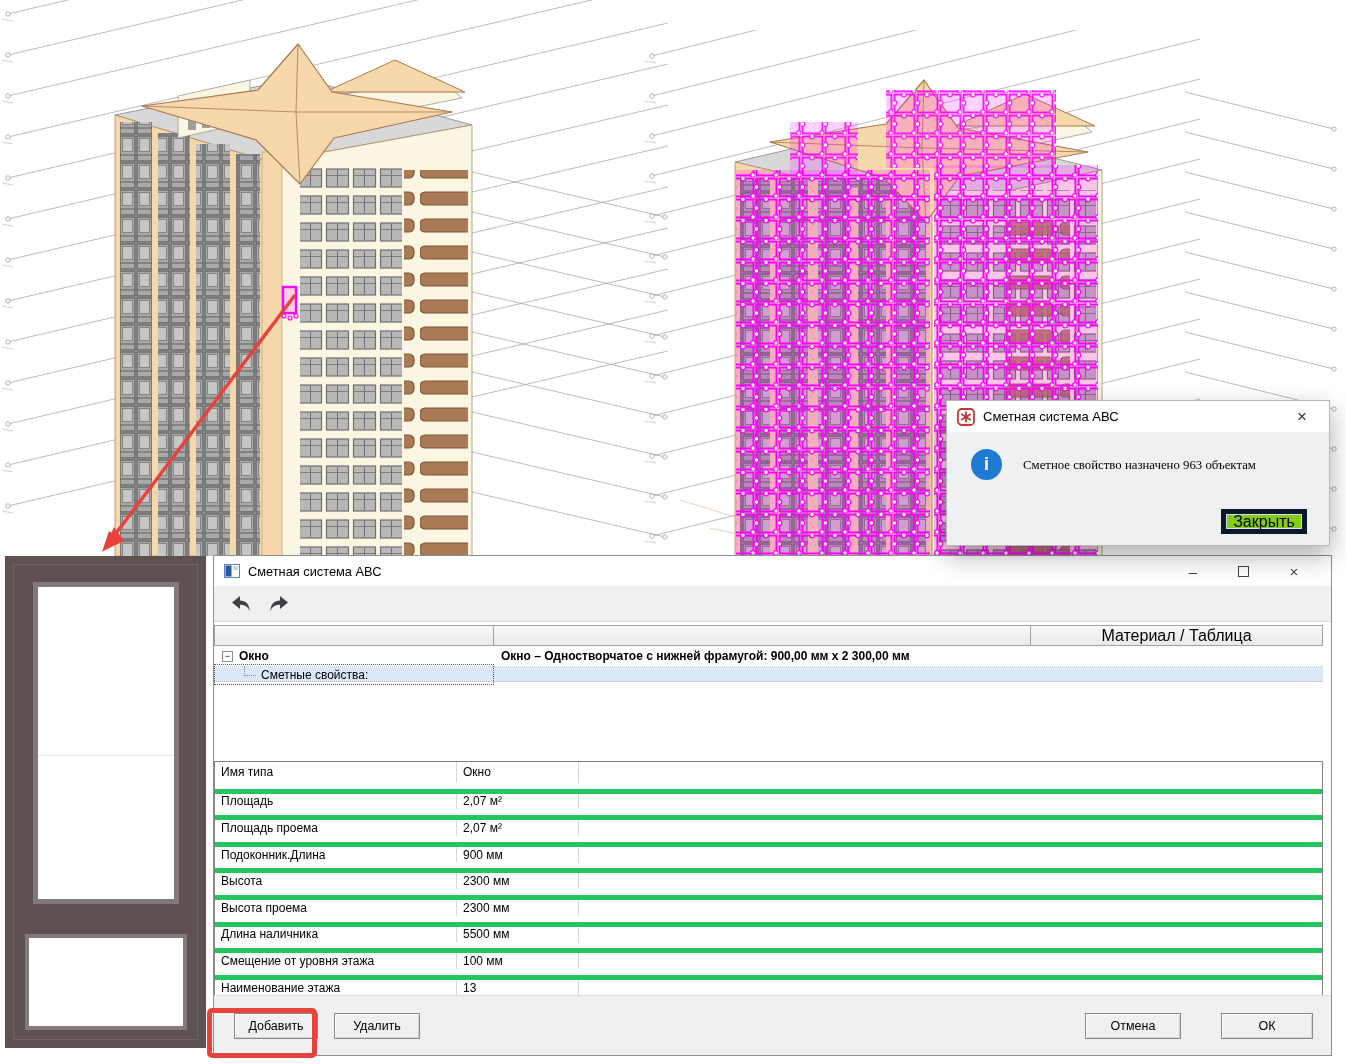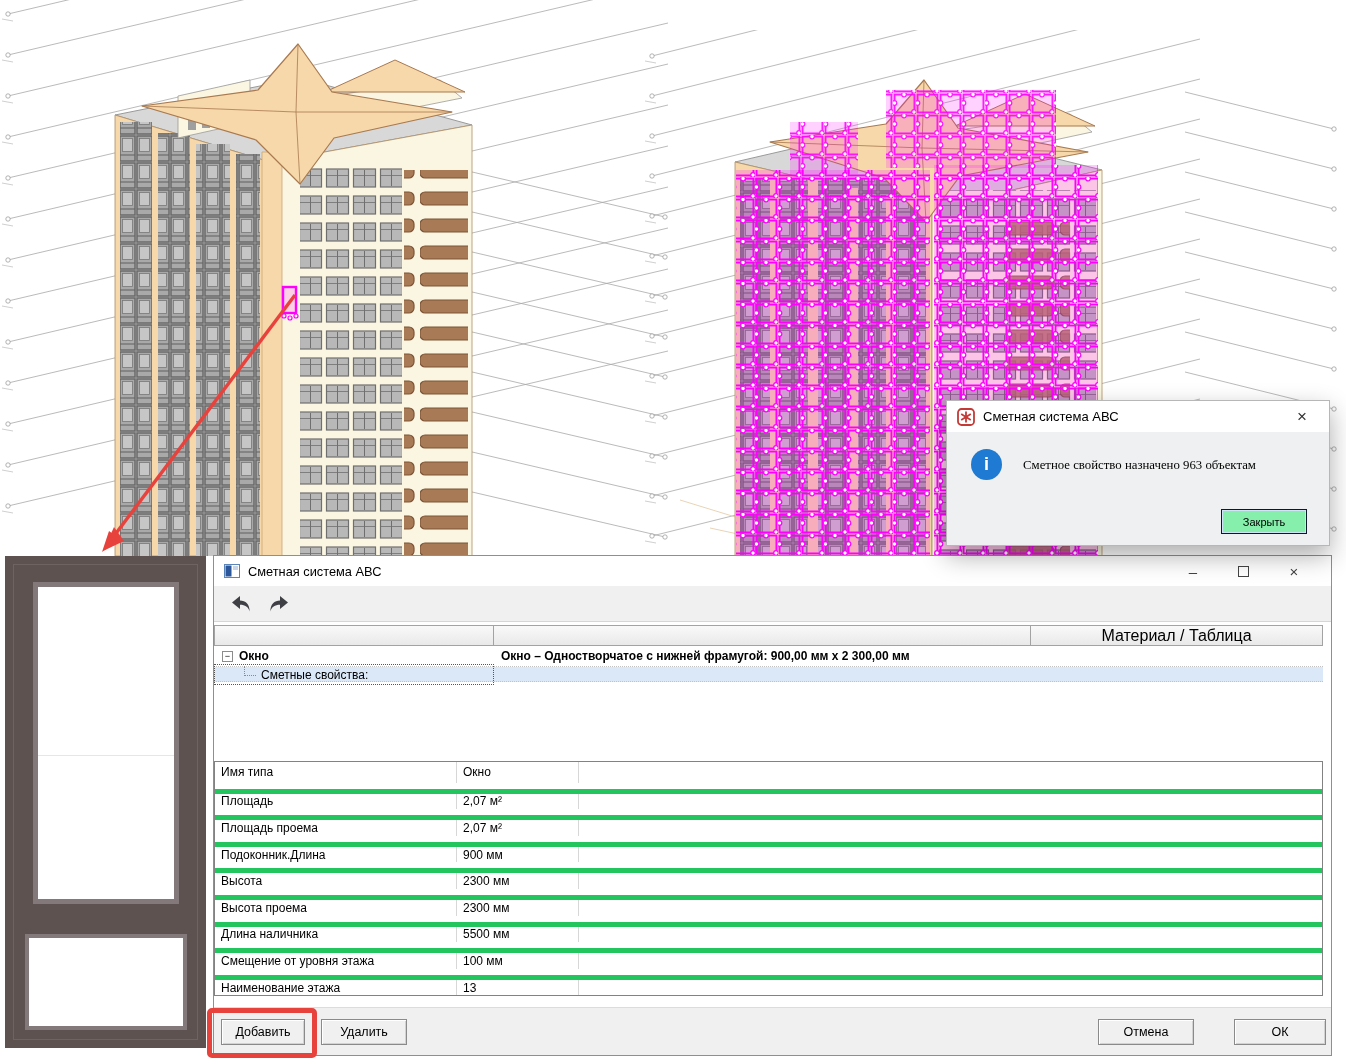--- a/index.html
+++ b/index.html
@@ -26,23 +26,23 @@
   .dialog{position:absolute;left:946px;top:400px;width:384px;height:146px;background:#eff0f1;
           border:1px solid #b7b7b7;box-shadow:0 10px 24px rgba(0,0,0,.32);z-index:40;font-size:13px;}
   .dialog .dtitle{height:31px;background:#fff;display:flex;align-items:center;padding:0 10px;}
   .dialog .dtitle .dtext{margin-left:8px;font-size:13px;}
   .dialog .dclose{margin-left:auto;width:34px;text-align:center;font-size:17px;color:#333;cursor:default;}
   .dialog .dbody{position:relative;height:115px;}
   .info-circle{position:absolute;left:24px;top:17px;width:31px;height:31px;border-radius:50%;
                background:#1e7ad2;color:#fff;font-weight:bold;font-size:18px;
                display:flex;align-items:center;justify-content:center;}
   .dmsg{position:absolute;left:76px;top:26px;width:296px;font-size:12.8px;font-family:Liberation Serif, serif;}
-  .dbtn{position:absolute;right:22px;bottom:13px;width:86px;height:25px;background:#86efac;
-        border:1px solid #0f172a;box-shadow:0 0 0 1px #cfe4f7 inset;
-        display:flex;align-items:center;justify-content:center;font-size:11px;}
+  .dbtn{position:absolute;right:22px;bottom:13px;width:86px;height:25px;background:#84cc16;
+        border:5px solid #0f172a;box-shadow:0 0 0 1px #cfe4f7 inset;
+        display:flex;align-items:center;justify-content:center;font-size:16px;}
 
   
   .mainwin{position:absolute;left:213px;top:555px;width:1119px;height:501px;background:#fff;
            border:1px solid #8f8f8f;z-index:20;font-size:12px;}
   .titlebar{position:absolute;left:0;top:0;width:100%;height:30px;background:#fff;
             display:flex;align-items:center;padding:0 10px;}
   .titlebar .wtext{margin-left:8px;font-size:12.8px;}
   .wcontrols{margin-left:auto;display:flex;gap:20px;padding-right:12px;color:#444;}
   .wcontrols span{width:30px;text-align:center;font-size:15px;}
   .wcontrols .maxbox{width:11px;height:11px;border:1.4px solid #444;margin:3px 10px 0 10px;}
@@ -69,22 +69,22 @@
   .prow{display:grid;grid-template-columns:242px 122px 1fr;height:20.6px;}
   .prow+.prow{border-top:5px solid #22c55e;margin-top:6px;}
   .prow.phead{height:21px;background:linear-gradient(#f7f7f7,#e9e9e9);font-weight:bold;
               border-bottom:1px solid #8e8e8e;}
   .pcell{padding:2px 6px;border-right:1px solid #d7d7d7;display:flex;align-items:center;
          white-space:nowrap;overflow:hidden;}
   .phead .pcell{border-right:1px solid #9d9d9d;}
   .phead .pcell.val{justify-content:center;}
   .pcell:last-child{border-right:none;}
 
-  .btnstrip{position:absolute;left:0;bottom:0;width:100%;height:48px;background:#f0f0f0;
-            border-top:1px solid #dcdcdc;display:flex;align-items:center;padding:0 3px;justify-content:flex-end;}
+  .btnstrip{position:absolute;left:0;bottom:0;width:100%;height:60px;background:#f0f0f0;
+            border-top:1px solid #dcdcdc;display:flex;align-items:center;padding:0 16px;justify-content:flex-end;}
   .btn{height:26px;background:#f0f0f0;border:1px solid #8a8a8a;font-size:12.5px;
        display:flex;align-items:center;justify-content:center;
        box-shadow:inset 1px 1px 0 #ffffff, inset -1px -1px 0 #d2d2d2;}
   #btn-add{width:84px;margin-left:4px;}
   #btn-del{width:86px;margin-left:16px;}
   #btn-cancel{width:96px;margin-left:auto;}
   #btn-ok{width:92px;margin-left:40px;margin-right:2px;}
   .redbox{position:absolute;left:207px;top:1008px;width:110px;height:50px;border:5px solid #e8423d;
           border-radius:5px;z-index:30;}
 </style>

